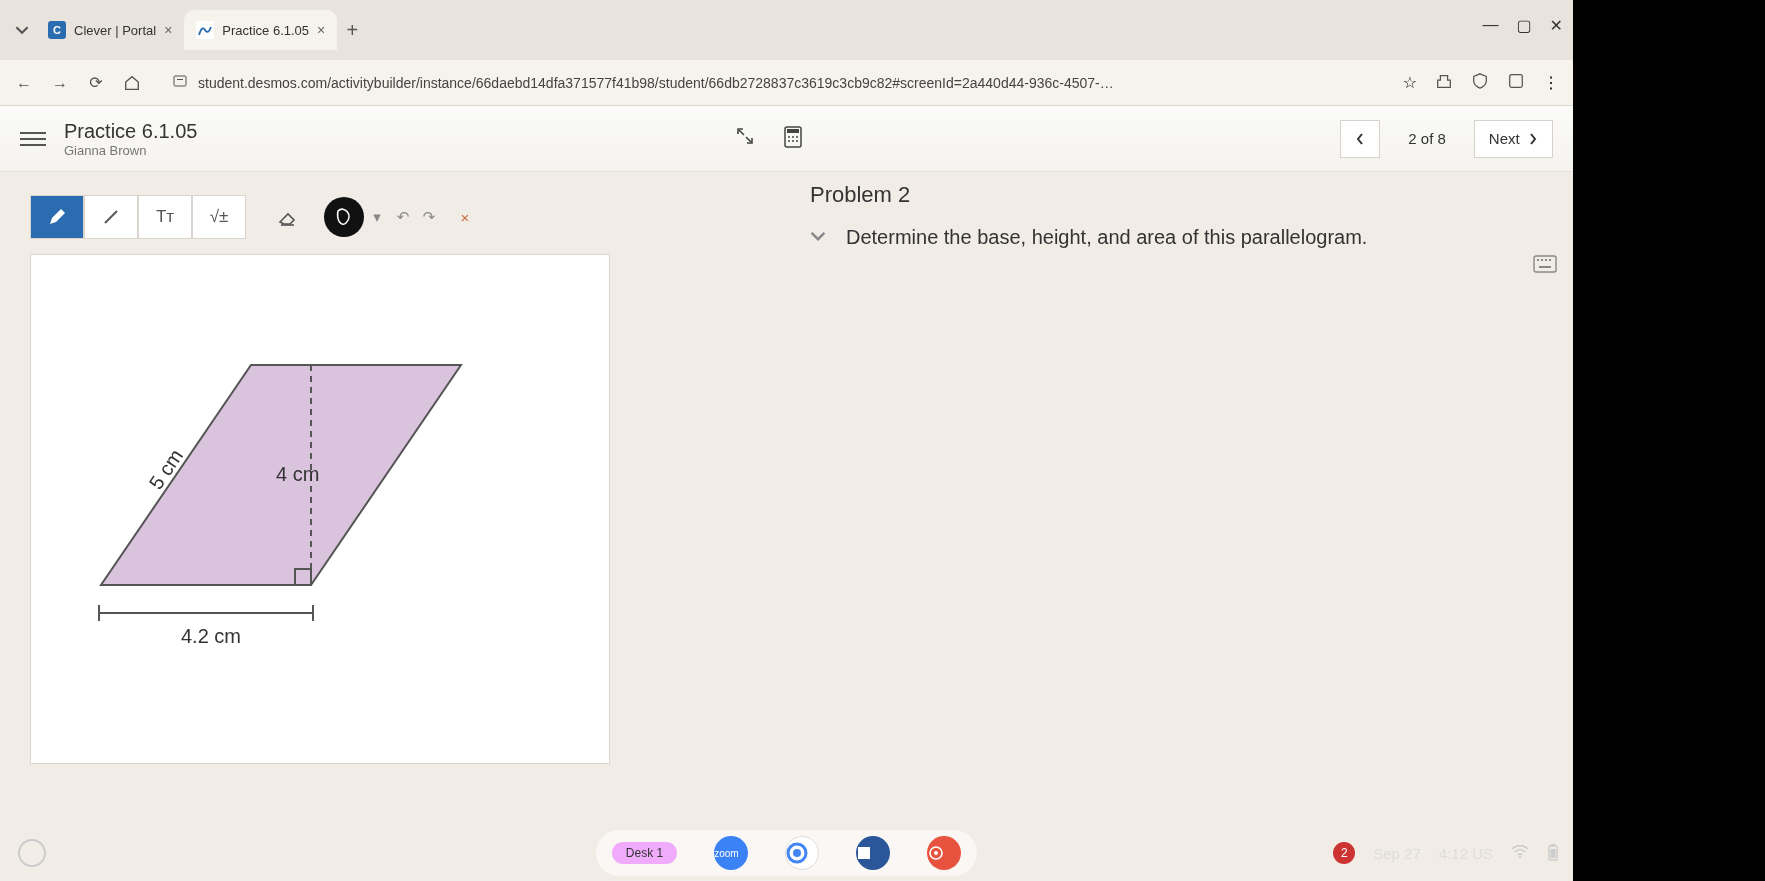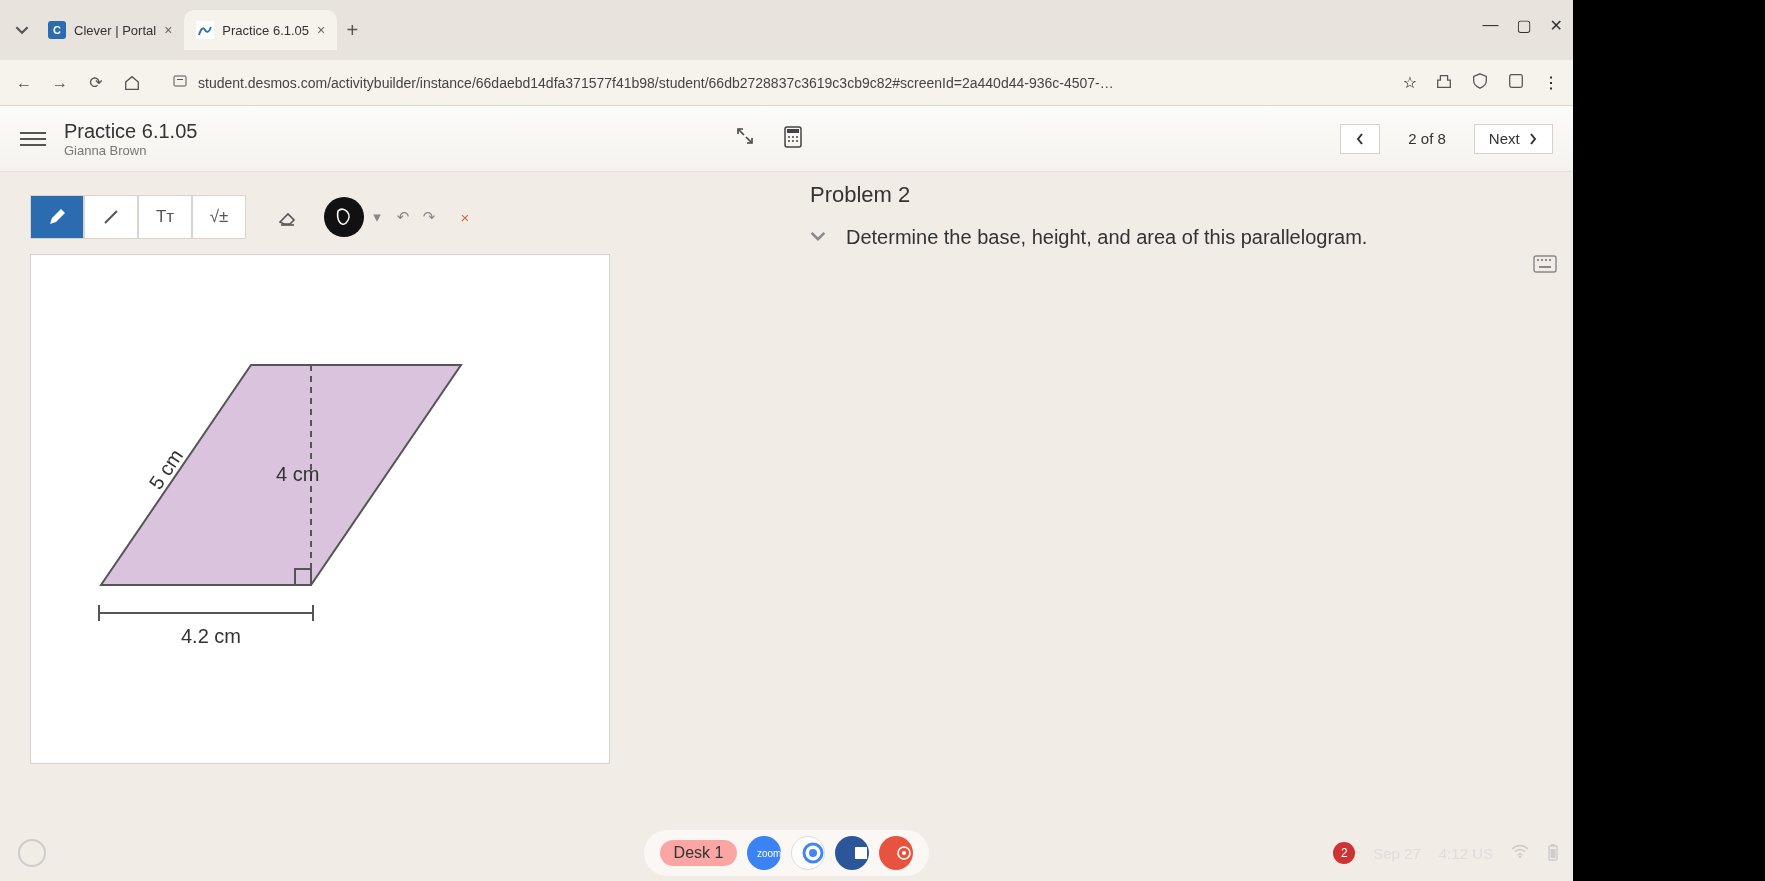--- a/index.html
+++ b/index.html
@@ -28,21 +28,21 @@
 
 
 .app-header { height:66px; background:linear-gradient(#fbfbf9,#f5f3ef); border-bottom:1px solid #e4e0d9; display:flex; align-items:center; padding:0 20px; gap:18px; }
 .menu-icon { width:26px;height:26px; display:flex;flex-direction:column;justify-content:center;gap:4px; cursor:pointer;}
 .menu-icon span{height:2px;background:#555;}
 .title-block { flex:0 0 auto; }
 .activity-title { font-size:20px; color:#333; }
 .student-name { font-size:13px; color:#777; }
 .header-center { flex:1; display:flex; justify-content:center; gap:28px; }
 .header-right { display:flex; align-items:center; gap:14px; }
-.sq-btn { height:30px; min-width:38px; border:1px solid #d6d2cb; background:#fff; display:flex; align-items:center; justify-content:center; padding:0 14px; color:#333; font-size:15px; cursor:pointer; }
+.sq-btn { height:38px; min-width:38px; border:1px solid #d6d2cb; background:#fff; display:flex; align-items:center; justify-content:center; padding:0 14px; color:#333; font-size:15px; cursor:pointer; }
 .page-ind { font-size:15px; color:#333; padding:0 14px; }
 
 
 .main { display:flex; height:600px; }
 .left-panel { width:810px; padding:20px 30px; }
 .right-panel { flex:1; padding:10px 12px 0 0; }
 
 
 .sketch-toolbar { display:flex; align-items:center; gap:0; height:50px; }
 .tool { width:54px; height:44px; border:1px solid #d9d5ce; background:#fff; display:flex; align-items:center; justify-content:center; color:#555; cursor:pointer; font-size:17px; }
@@ -64,22 +64,22 @@
 .answer-table .lbl { width:260px; background:#ecebe7; border:1px solid #c6c1b9; }
 .answer-table .val { background:#fdfdfb; border:1px solid #c6c1b9; }
 .answer-table .val.active { border:2px solid #c96a3c; }
 .placeholder { color:#a39c90; }
 .kbd-icon { text-align:right; margin-top:6px; color:#888; font-size:18px; padding-right:4px;}
 
 
 .shelf { position:absolute; bottom:0; left:0; right:0; height:56px; display:flex; align-items:center; }
 .shelf-left { position:absolute; left:18px; width:28px;height:28px; border:2px solid #ccc; border-radius:50%; }
 .shelf-center { margin:0 auto; display:flex; align-items:center; gap:10px; background:rgba(250,248,244,.95); border-radius:28px; padding:6px 16px; }
-.shelf-pill { background:#fca5a5; border-radius:18px; padding:4px 14px; font-size:16px; color:#333; }
-.shelf-dot { width:34px;height:34px; border-radius:50%; display:flex;align-items:center;justify-content:flex-end;color:#fff;font-size:12px;}
+.shelf-pill { background:#f0abfc; border-radius:18px; padding:4px 14px; font-size:12px; color:#333; }
+.shelf-dot { width:34px;height:34px; border-radius:50%; display:flex;align-items:center;justify-content:flex-start;color:#fff;font-size:12px;margin-left:27px;}
 .shelf-right { position:absolute; right:14px; display:flex; align-items:center; gap:18px; color:#ddd; font-size:15px; }
 .badge-2 { width:22px;height:22px;border-radius:50%;background:#c33;color:#fff;font-size:12px;display:flex;align-items:center;justify-content:center;}
 </style>
 </head>
 <body>
 
 <div class="screen">
 
   <div class="tabstrip">
     <div class="tabs-dropdown">

